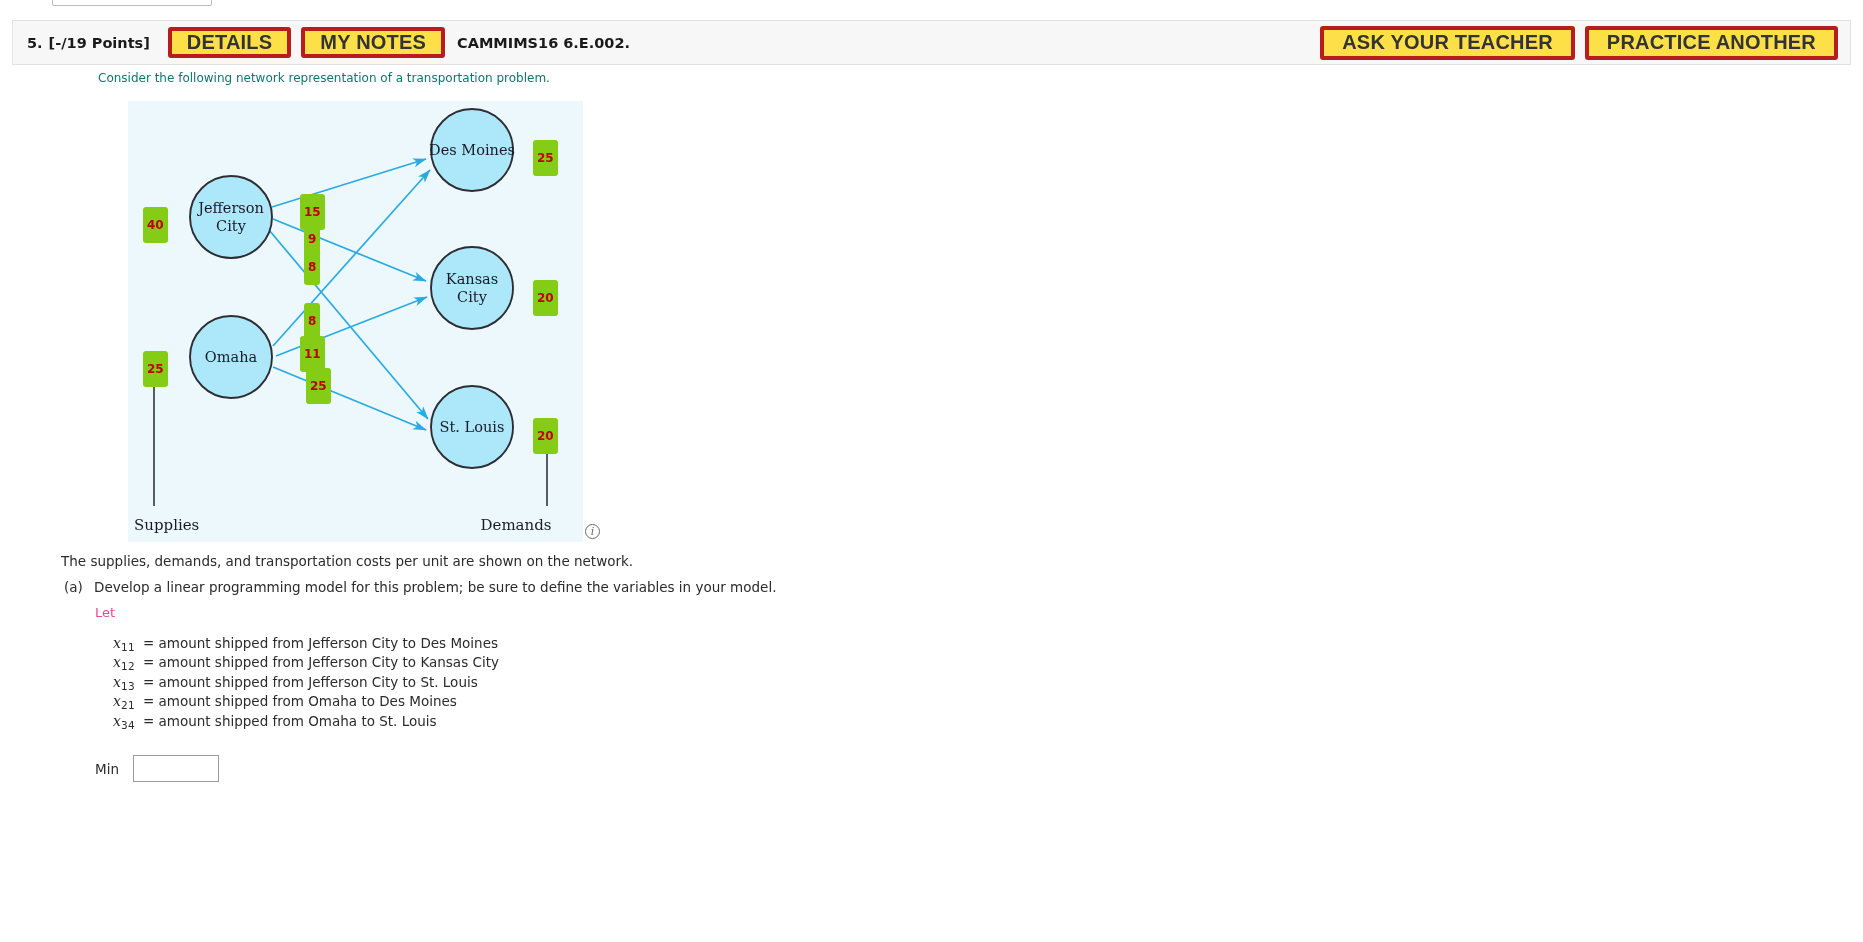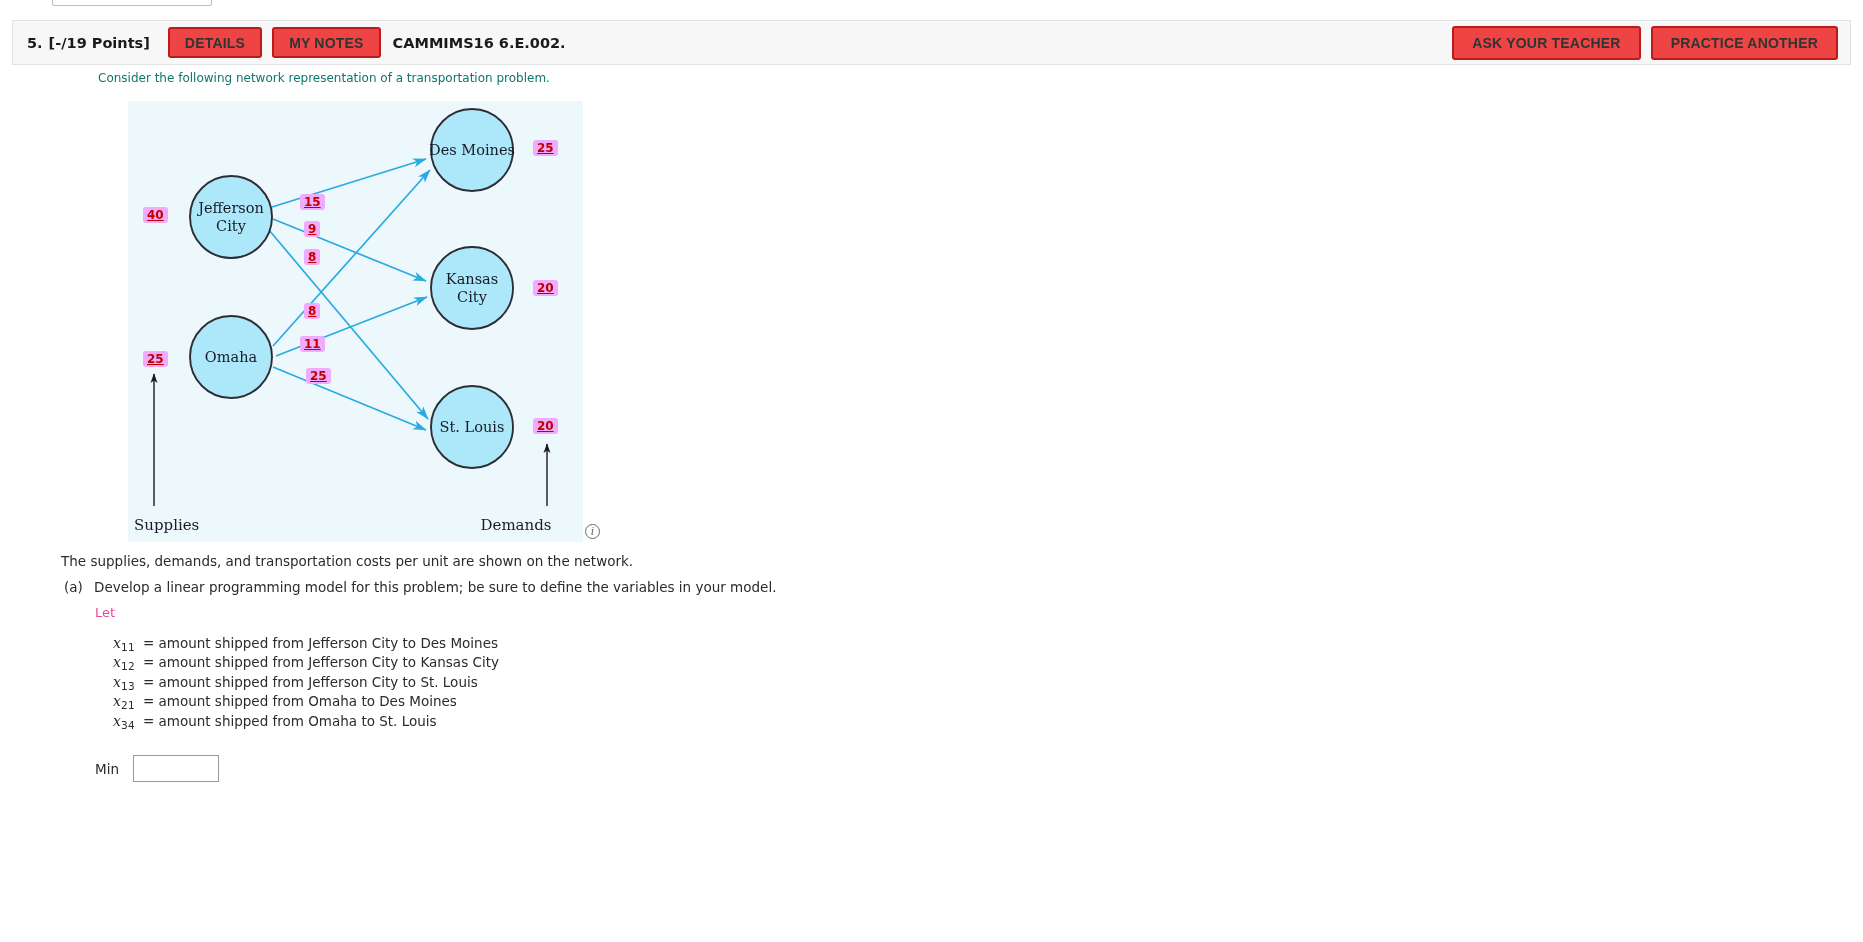--- a/index.html
+++ b/index.html
@@ -58,24 +58,24 @@
     white-space: nowrap;
     margin-right: 18px;
   }
   .hbtn {
     display: inline-flex;
     align-items: center;
     justify-content: center;
     height: 31px;
     padding: 0 15px;
     margin-right: 10px;
-    background: #ef4444;
-    border: 2px solid #b91c1c;
+    background: #fde047;
+    border: 4px solid #b91c1c;
     border-radius: 3px;
-    font-size: 14px;
+    font-size: 20px;
     font-weight: 600;
     letter-spacing: .2px;
     color: #333333;
     cursor: pointer;
     white-space: nowrap;
   }
   .qcode {
     font-weight: bold;
     font-size: 14.5px;
     color: #1a1a1a;
@@ -195,29 +195,28 @@
     font-size: 14.5px;
     fill: #1a1a26;
   }
   .axis-label {
     font-family: "DejaVu Serif", "Liberation Serif", serif;
     font-size: 15px;
     fill: #1a1a26;
   }
   .cost-chip {
     position: absolute;
-    background: #f0abfc;
+    background: #84cc16;
     color: #c00000;
     font-family: "DejaVu Sans", "Liberation Sans", sans-serif;
     font-size: 12px;
     font-weight: bold;
-    padding: 2px 4px;
+    padding: 12px 4px;
     border-radius: 3px;
     line-height: 1;
-    text-decoration: underline;
   }
   .info-icon {
     position: absolute;
     left: 585px;
     top: 524px;
     width: 15px;
     height: 15px;
     border: 1.3px solid #6b6b6b;
     border-radius: 50%;
     color: #6b6b6b;

